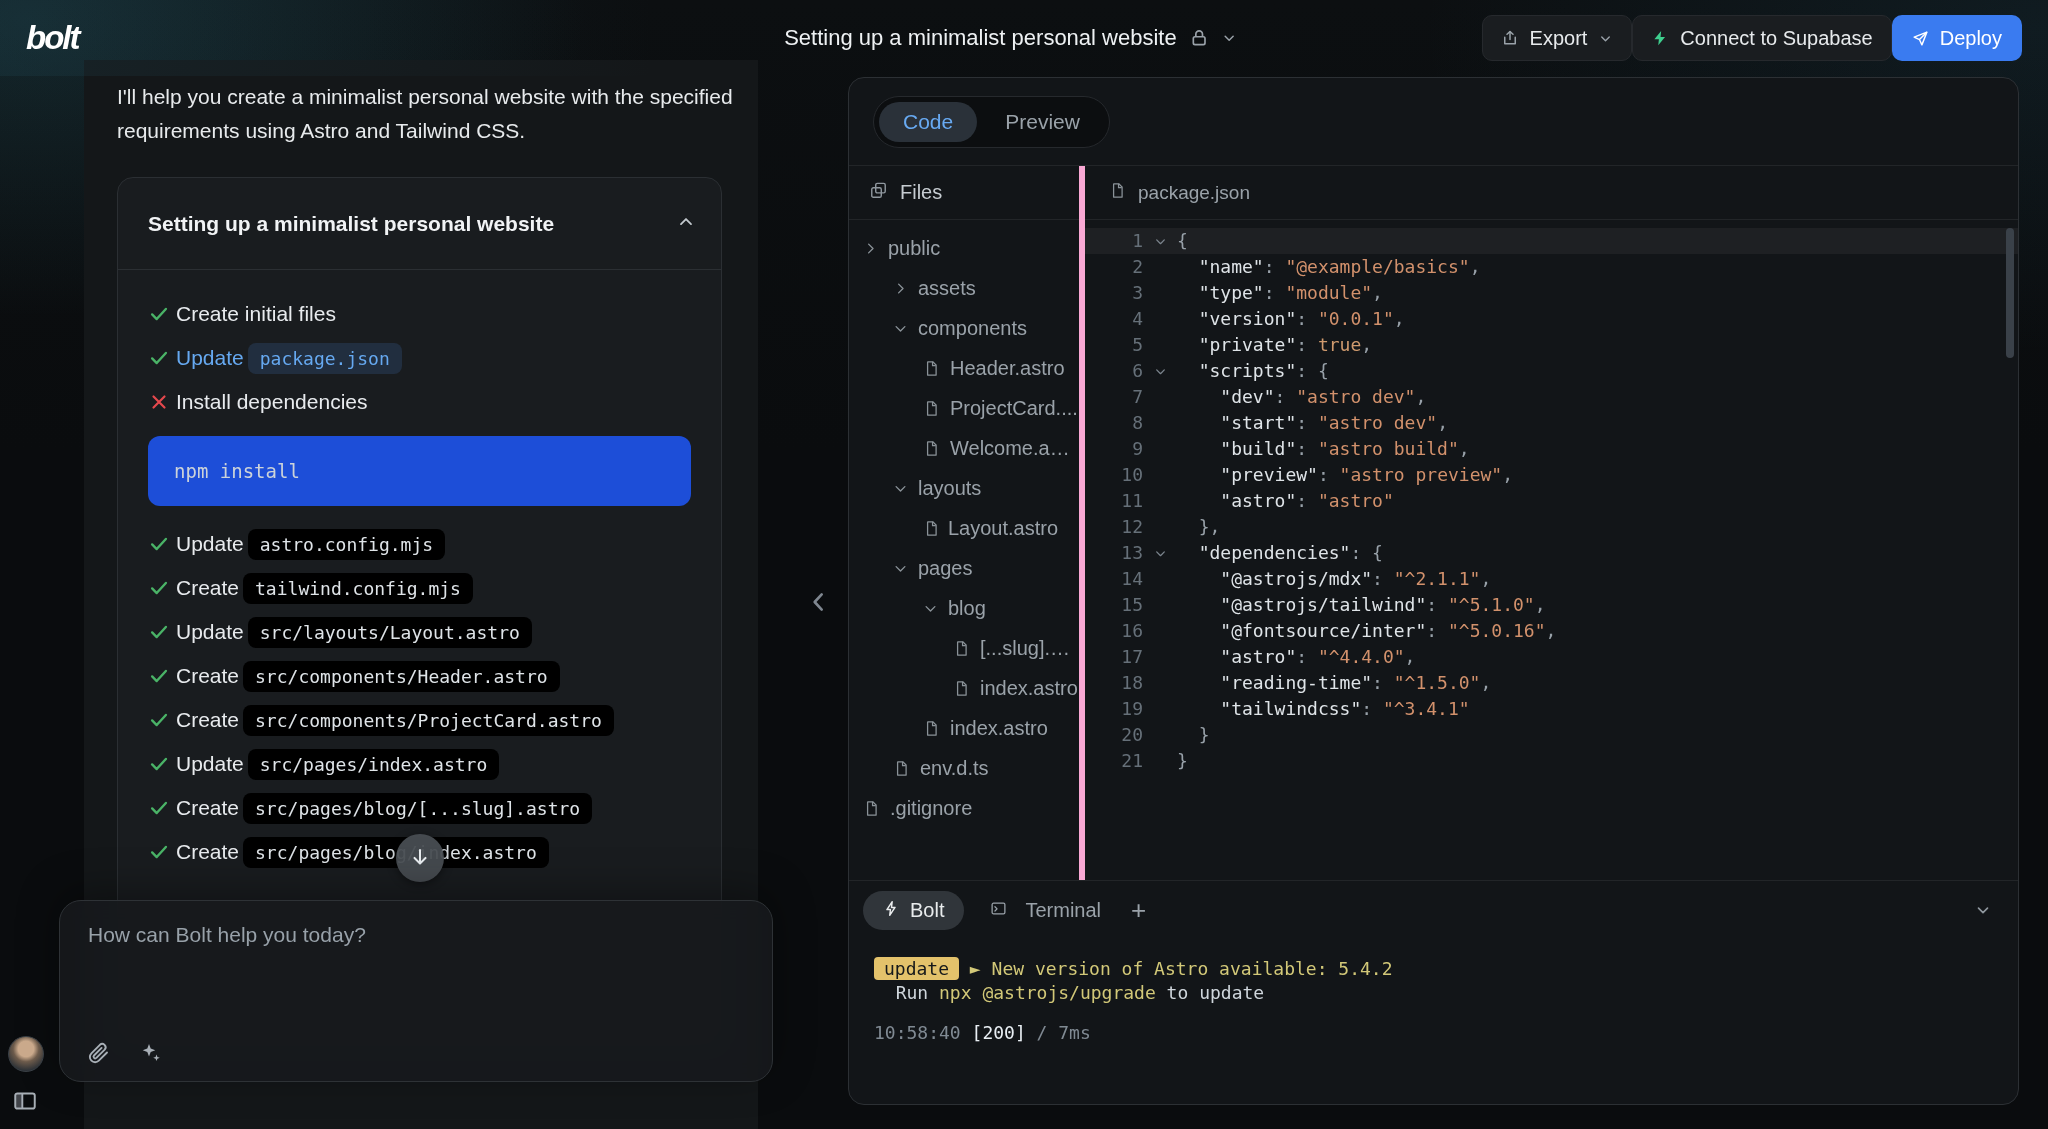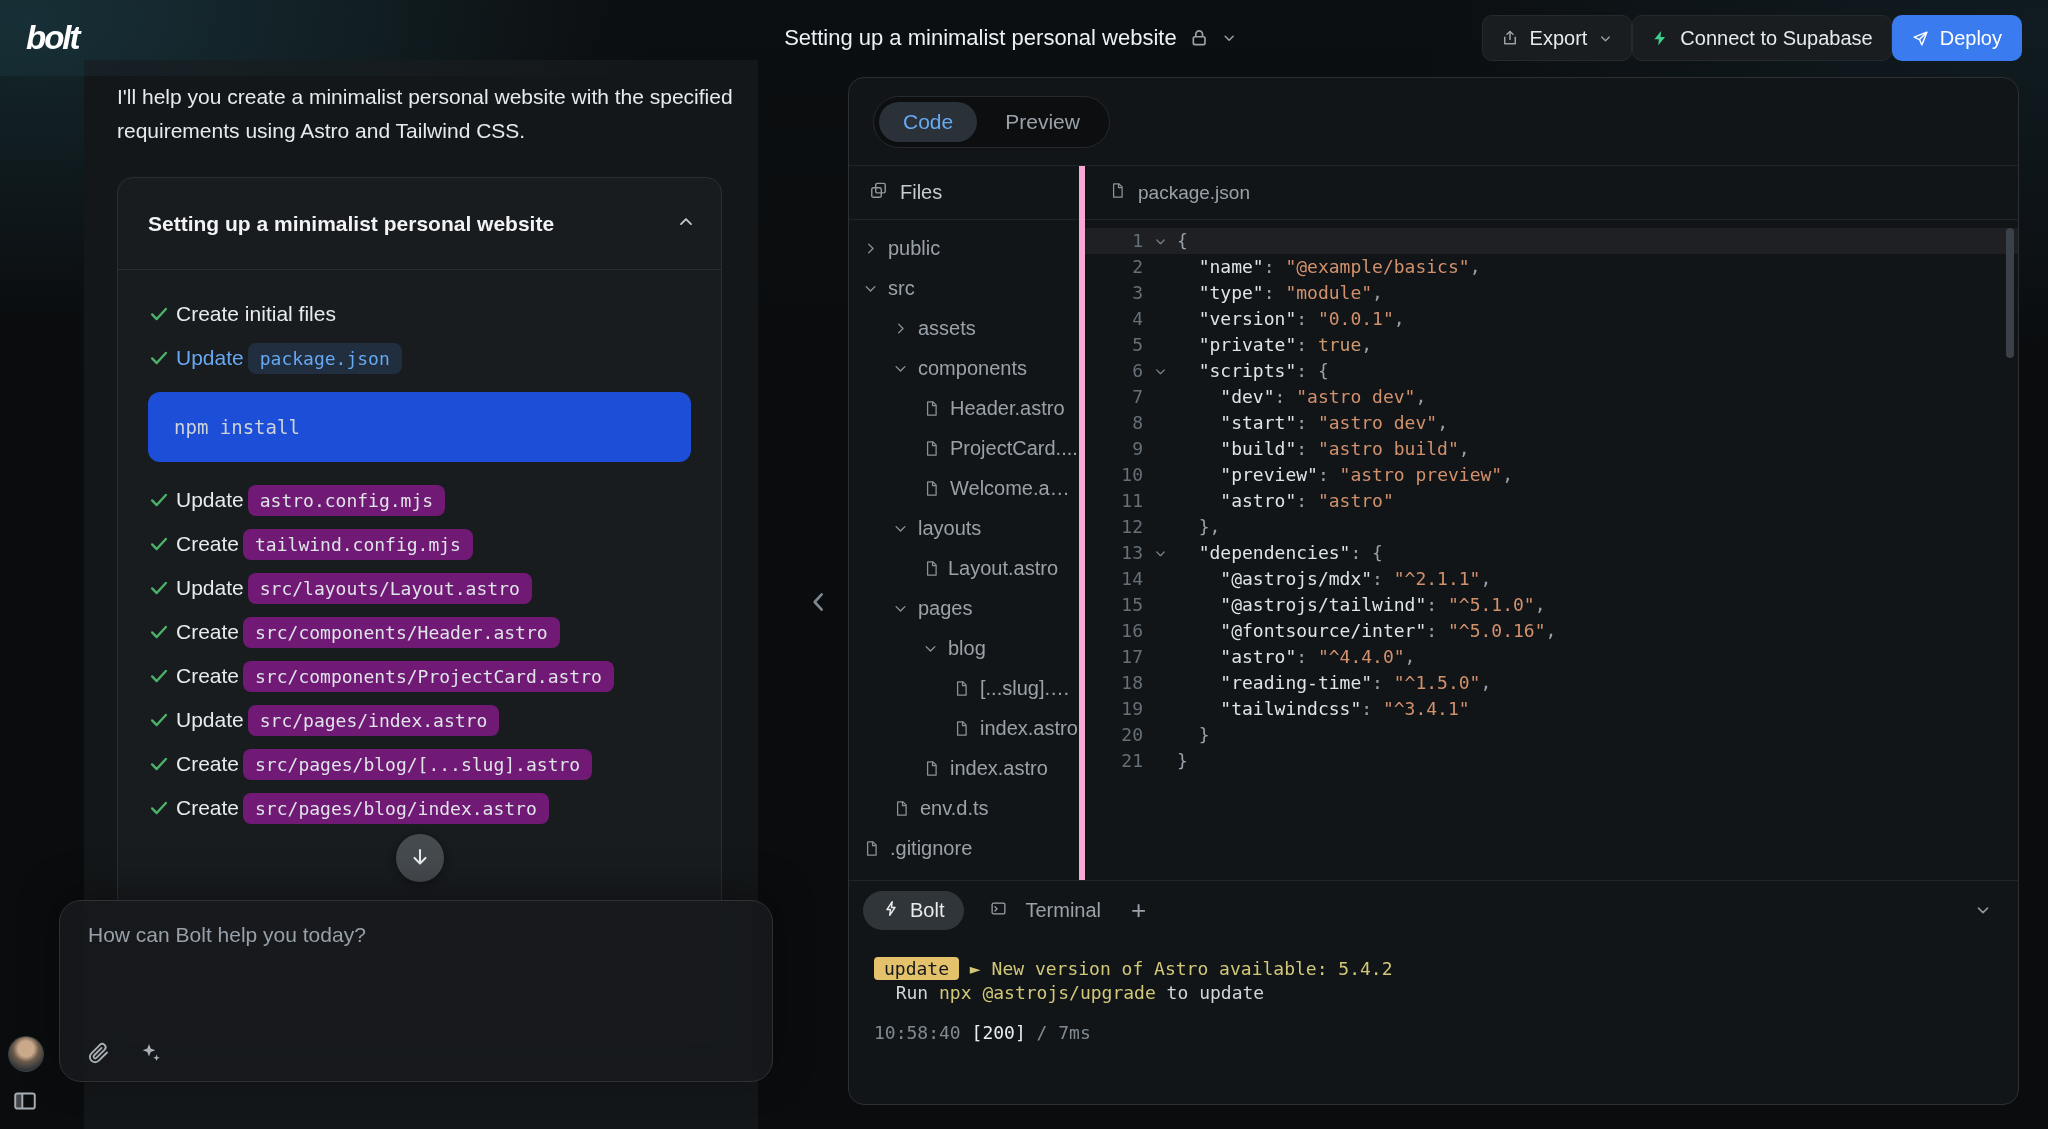--- a/index.html
+++ b/index.html
@@ -40,21 +40,21 @@
   .chat-intro { position:absolute; left:33px; top:20px; width:650px; font-size:21px; line-height:34px; color:#e7eaec; }
   .plan-card { position:absolute; left:33px; top:117px; width:605px; height:870px; background:#191c1f; border:1px solid #2b2f33; border-radius:16px; overflow:hidden; }
   .card-header { height:92px; display:flex; align-items:stretch; border-bottom:1px solid #2b2f33; }
   .card-title { flex:1; display:flex; align-items:center; padding:0 30px; font-size:21px; font-weight:700; color:#f1f3f5; }
   .card-collapse { width:70px; display:flex; align-items:center; justify-content:center; border-left:1px solid #2b2f33; color:#c3c9ce; background:transparent; border:none; cursor:pointer; }
   .task-list { padding:22px 30px 10px; }
   .task-row { display:flex; align-items:center; gap:4px; height:44px; }
   .task-icon { width:24px; display:flex; }
   .task-text { font-size:21px; color:#e8ebee; }
   .task-text.link { color:#66a9f1; }
-  .chip { font-family:"DejaVu Sans Mono", monospace; font-size:18px; color:#dfe4e8; background:#701a75; padding:5px 12px; border-radius:8px; white-space:nowrap; cursor:pointer; }
+  .chip { font-family:"DejaVu Sans Mono", monospace; font-size:18px; color:#dfe4e8; background:#000000; padding:5px 12px; border-radius:8px; white-space:nowrap; cursor:pointer; }
   .chip-link { color:#66a9f1; background:rgba(80,140,230,0.16); }
   .task-code { margin:12px 0 16px; background:#1d4ed8; border-radius:12px; padding:24px 26px; font-family:"DejaVu Sans Mono", monospace; font-size:19px; color:#ccd3d9; }
 
   .scroll-btn { position:absolute; left:396px; top:834px; width:48px; height:48px; border-radius:50%; background:rgba(72,77,82,0.95); display:flex; align-items:center; justify-content:center; z-index:30; border:none; cursor:pointer; box-shadow:0 2px 10px rgba(0,0,0,0.45); }
 
   .chat-inputbox { position:absolute; left:59px; top:900px; width:714px; height:182px; background:rgba(23,25,28,0.88); backdrop-filter:blur(10px); border:1px solid #2e3236; border-radius:22px; z-index:40; box-shadow:0 -8px 40px rgba(0,0,0,0.35); }
   .chat-input { position:absolute; left:28px; top:22px; width:640px; height:86px; background:transparent; border:none; outline:none; resize:none; color:#e8ebee; font-size:21px; font-family:inherit; }
   .chat-input::placeholder { color:#98a1a9; }
   .input-icons { position:absolute; left:26px; bottom:16px; display:flex; gap:28px; color:#a8afb6; }
   .input-icons span { display:flex; cursor:pointer; }
@@ -194,20 +194,28 @@
         </div>
         <div class="task-row">
           <span class="task-icon">
             <svg viewBox="0 0 24 24" width="22" height="22" fill="none" stroke="#4ab367" stroke-width="2.6" stroke-linecap="round" stroke-linejoin="round">
               <polyline points="4.5 12.5 9.5 17.5 19.5 6.5"></polyline>
             </svg>
           </span>
           <span class="task-text link">Update</span>
           <span class="chip chip-link">package.json</span>
         </div>
+        <div class="task-row">
+          <span class="task-icon">
+            <svg viewBox="0 0 24 24" width="22" height="22" fill="none" stroke="#e5484d" stroke-width="2.4" stroke-linecap="round">
+              <path d="M6 6l12 12M18 6L6 18"></path>
+            </svg>
+          </span>
+          <span class="task-text">Install dependencies</span>
+        </div>
         <div class="task-code">npm install</div>
         <div class="task-row">
           <span class="task-icon">
             <svg viewBox="0 0 24 24" width="22" height="22" fill="none" stroke="#4ab367" stroke-width="2.6" stroke-linecap="round" stroke-linejoin="round">
               <polyline points="4.5 12.5 9.5 17.5 19.5 6.5"></polyline>
             </svg>
           </span>
           <span class="task-text">Update</span>
           <span class="chip">astro.config.mjs</span>
         </div>
@@ -339,28 +347,20 @@
         <span class="label">Files</span>
       </div>
       <div class="tree-body">
           <div class="tree-row" style="padding-left: 14px;">
             <span class="tree-chev">
               <svg viewBox="0 0 24 24" width="15" height="15" fill="none" stroke="currentColor" stroke-width="2.2" stroke-linecap="round" stroke-linejoin="round">
                 <polyline points="9 5 16 12 9 19"></polyline>
               </svg>
             </span>
             <span class="tree-name">public</span>
-          </div>
-          <div class="tree-row" style="padding-left: 14px;">
-            <span class="tree-chev">
-              <svg viewBox="0 0 24 24" width="15" height="15" fill="none" stroke="currentColor" stroke-width="2.2" stroke-linecap="round" stroke-linejoin="round">
-                <polyline points="5 9 12 16 19 9"></polyline>
-              </svg>
-            </span>
-            <span class="tree-name">src</span>
           </div>
           <div class="tree-row" style="padding-left: 44px;">
             <span class="tree-chev">
               <svg viewBox="0 0 24 24" width="15" height="15" fill="none" stroke="currentColor" stroke-width="2.2" stroke-linecap="round" stroke-linejoin="round">
                 <polyline points="9 5 16 12 9 19"></polyline>
               </svg>
             </span>
             <span class="tree-name">assets</span>
           </div>
           <div class="tree-row" style="padding-left: 44px;">

